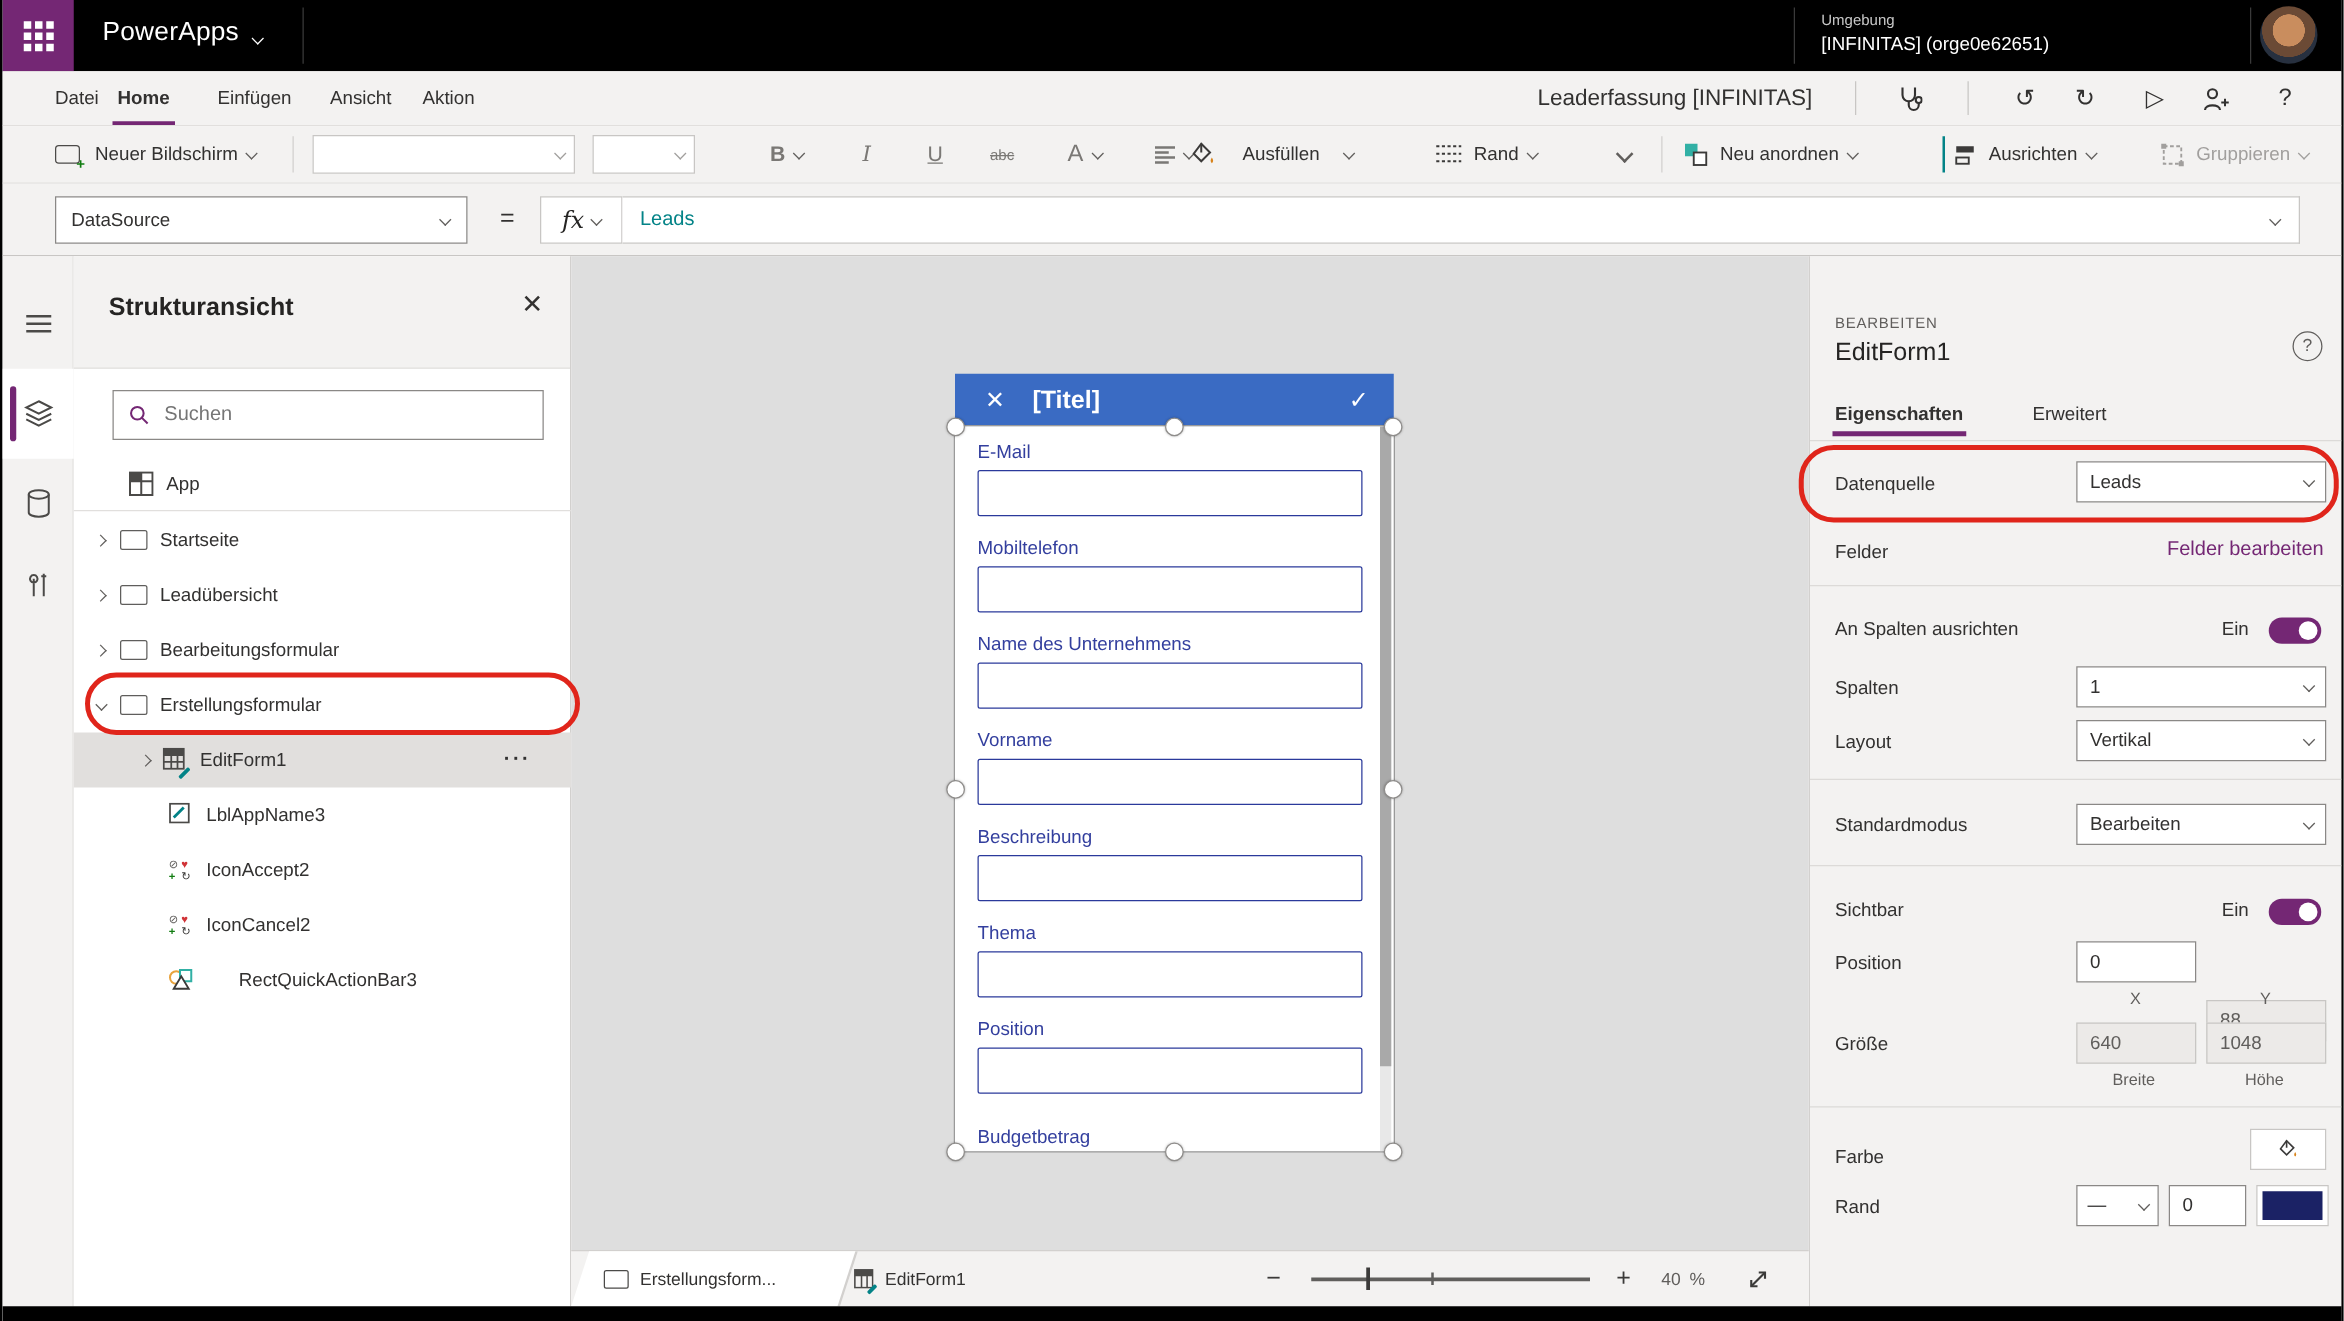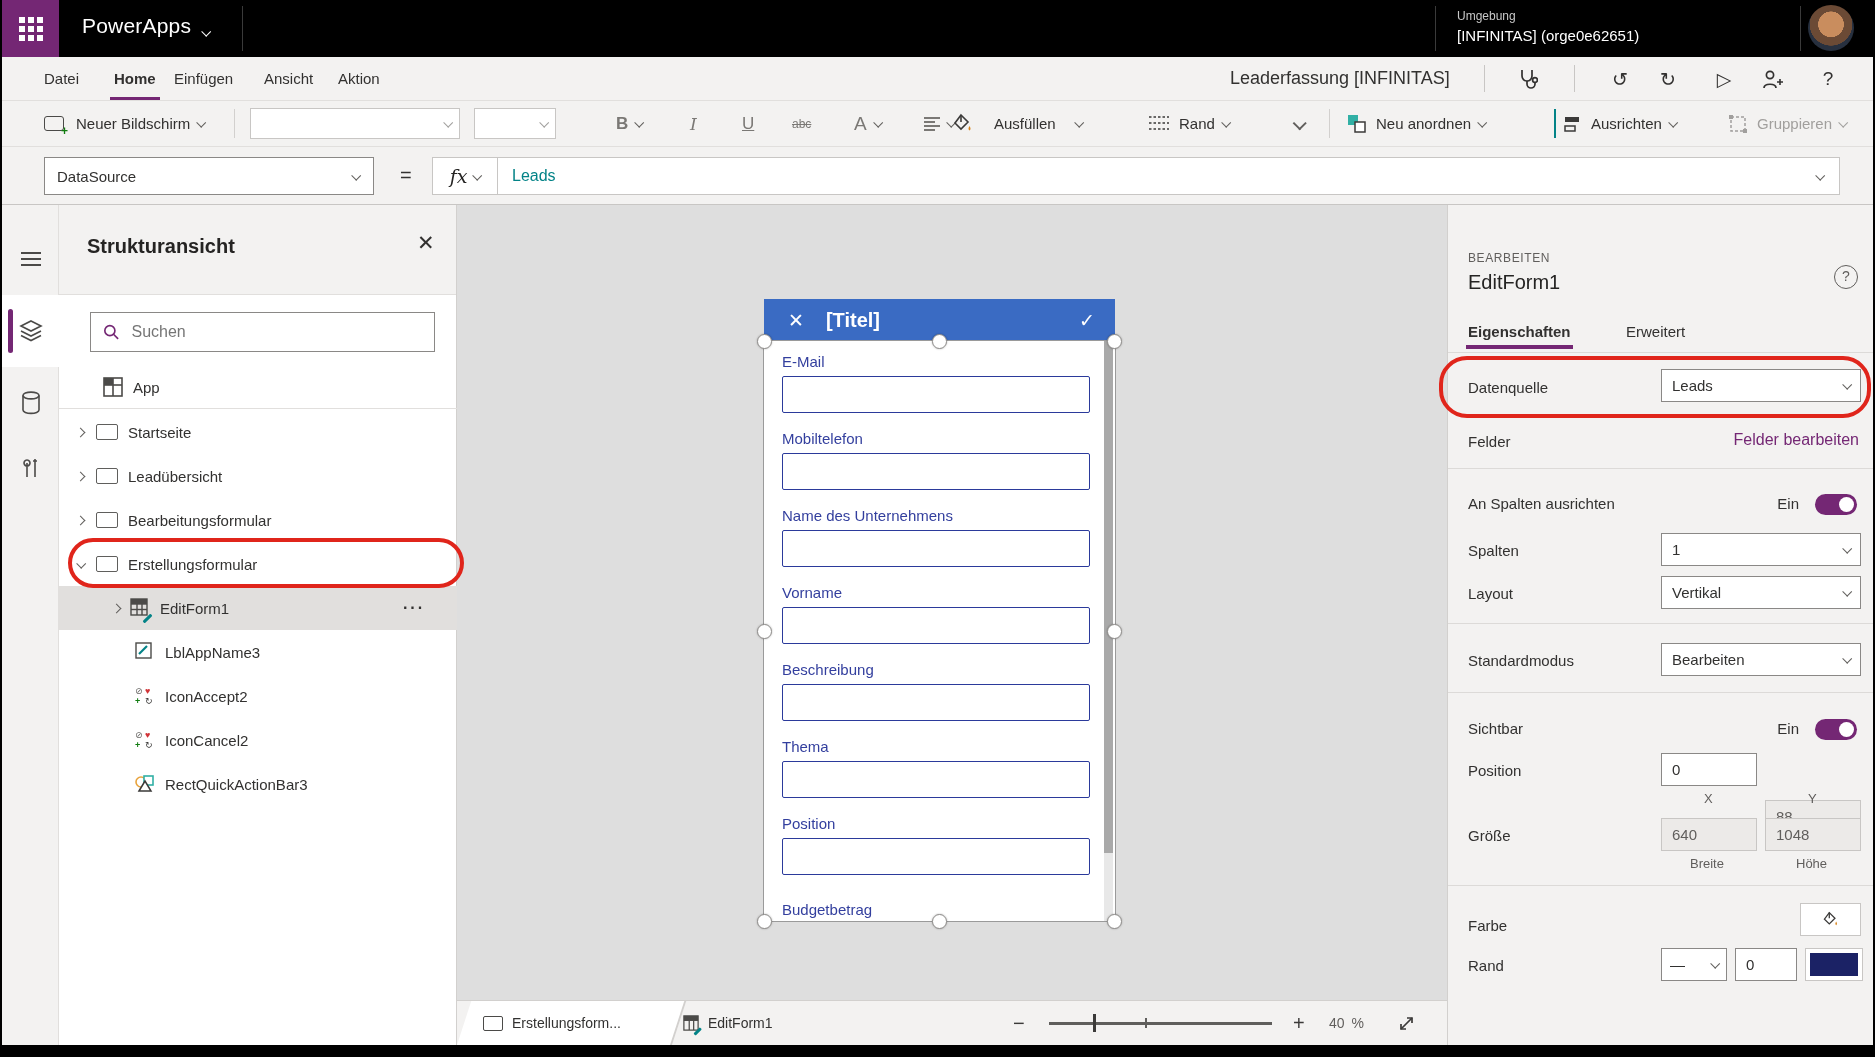--- a/index.html
+++ b/index.html
@@ -128,21 +128,21 @@
     <div class="abs tb-sep" style="left:240px;"></div>
     <div class="abs tb-sep" style="left:1433px;"></div>
     <div class="abs envlabel">Umgebung</div>
     <div class="abs envvalue">[INFINITAS] (orge0e62651)</div>
     <div class="abs tb-sep" style="left:1798px;"></div>
     <div class="abs avatar"></div>
   </div>
 
   <div class="abs menubar">
     <div class="menu-item" style="left:38px;">Datei</div>
-    <div class="menu-item active" style="left:108px;">Home</div>
+    <div class="menu-item active" style="left:88px;">Home</div>
     <div class="menu-item" style="left:168px;">Einfügen</div>
     <div class="menu-item" style="left:258px;">Ansicht</div>
     <div class="menu-item" style="left:332px;">Aktion</div>
 
     <div class="doc-title" style="left:1228px;">Leaderfassung [INFINITAS]</div>
     <div class="mb-sep" style="left:1482px;"></div>
     <div class="mb-icon" style="left:1512px;">
       <svg width="20" height="22" viewBox="0 0 20 22">
           <path d="M4 2 v6 a5 5 0 0 0 10 0 v-6" fill="none" stroke="#323130" stroke-width="1.7"></path>
           <path d="M9 13 v3 a4 4 0 0 0 8 0 v-2" fill="none" stroke="#323130" stroke-width="1.7"></path>
@@ -390,21 +390,21 @@
     </div>
     <div class="trow" style="top:513px;">
       <span class="iconset" style="margin-left:76px;">
         <span style="color:#605e5c;">⊘</span>
           <span style="color:#d13438;">♥</span>
           <span style="color:#107c10;font-weight:bold;">+</span>
           <span style="color:#3b3a39;">↻</span>
       </span>
       <span class="lbl">IconCancel2</span>
     </div>
-    <div class="trow" style="top:557px;">
+    <div class="trow" style="top:557px;gap:26px;">
       <span class="mini-ic" style="margin-left:76px;">
         <svg width="20" height="18" viewBox="0 0 20 18">
             <circle cx="6" cy="8" r="5" fill="none" stroke="#e8a33d" stroke-width="1.6"></circle>
             <rect x="9" y="2" width="9" height="9" fill="#fff" stroke="#31b0a5" stroke-width="1.6"></rect>
             <path d="M4 17 L10 7 L16 17 Z" fill="#fff" stroke="#3b3a39" stroke-width="1.5"></path>
           </svg>
       </span>
       <span class="lbl">RectQuickActionBar3</span>
     </div>
   </div>

